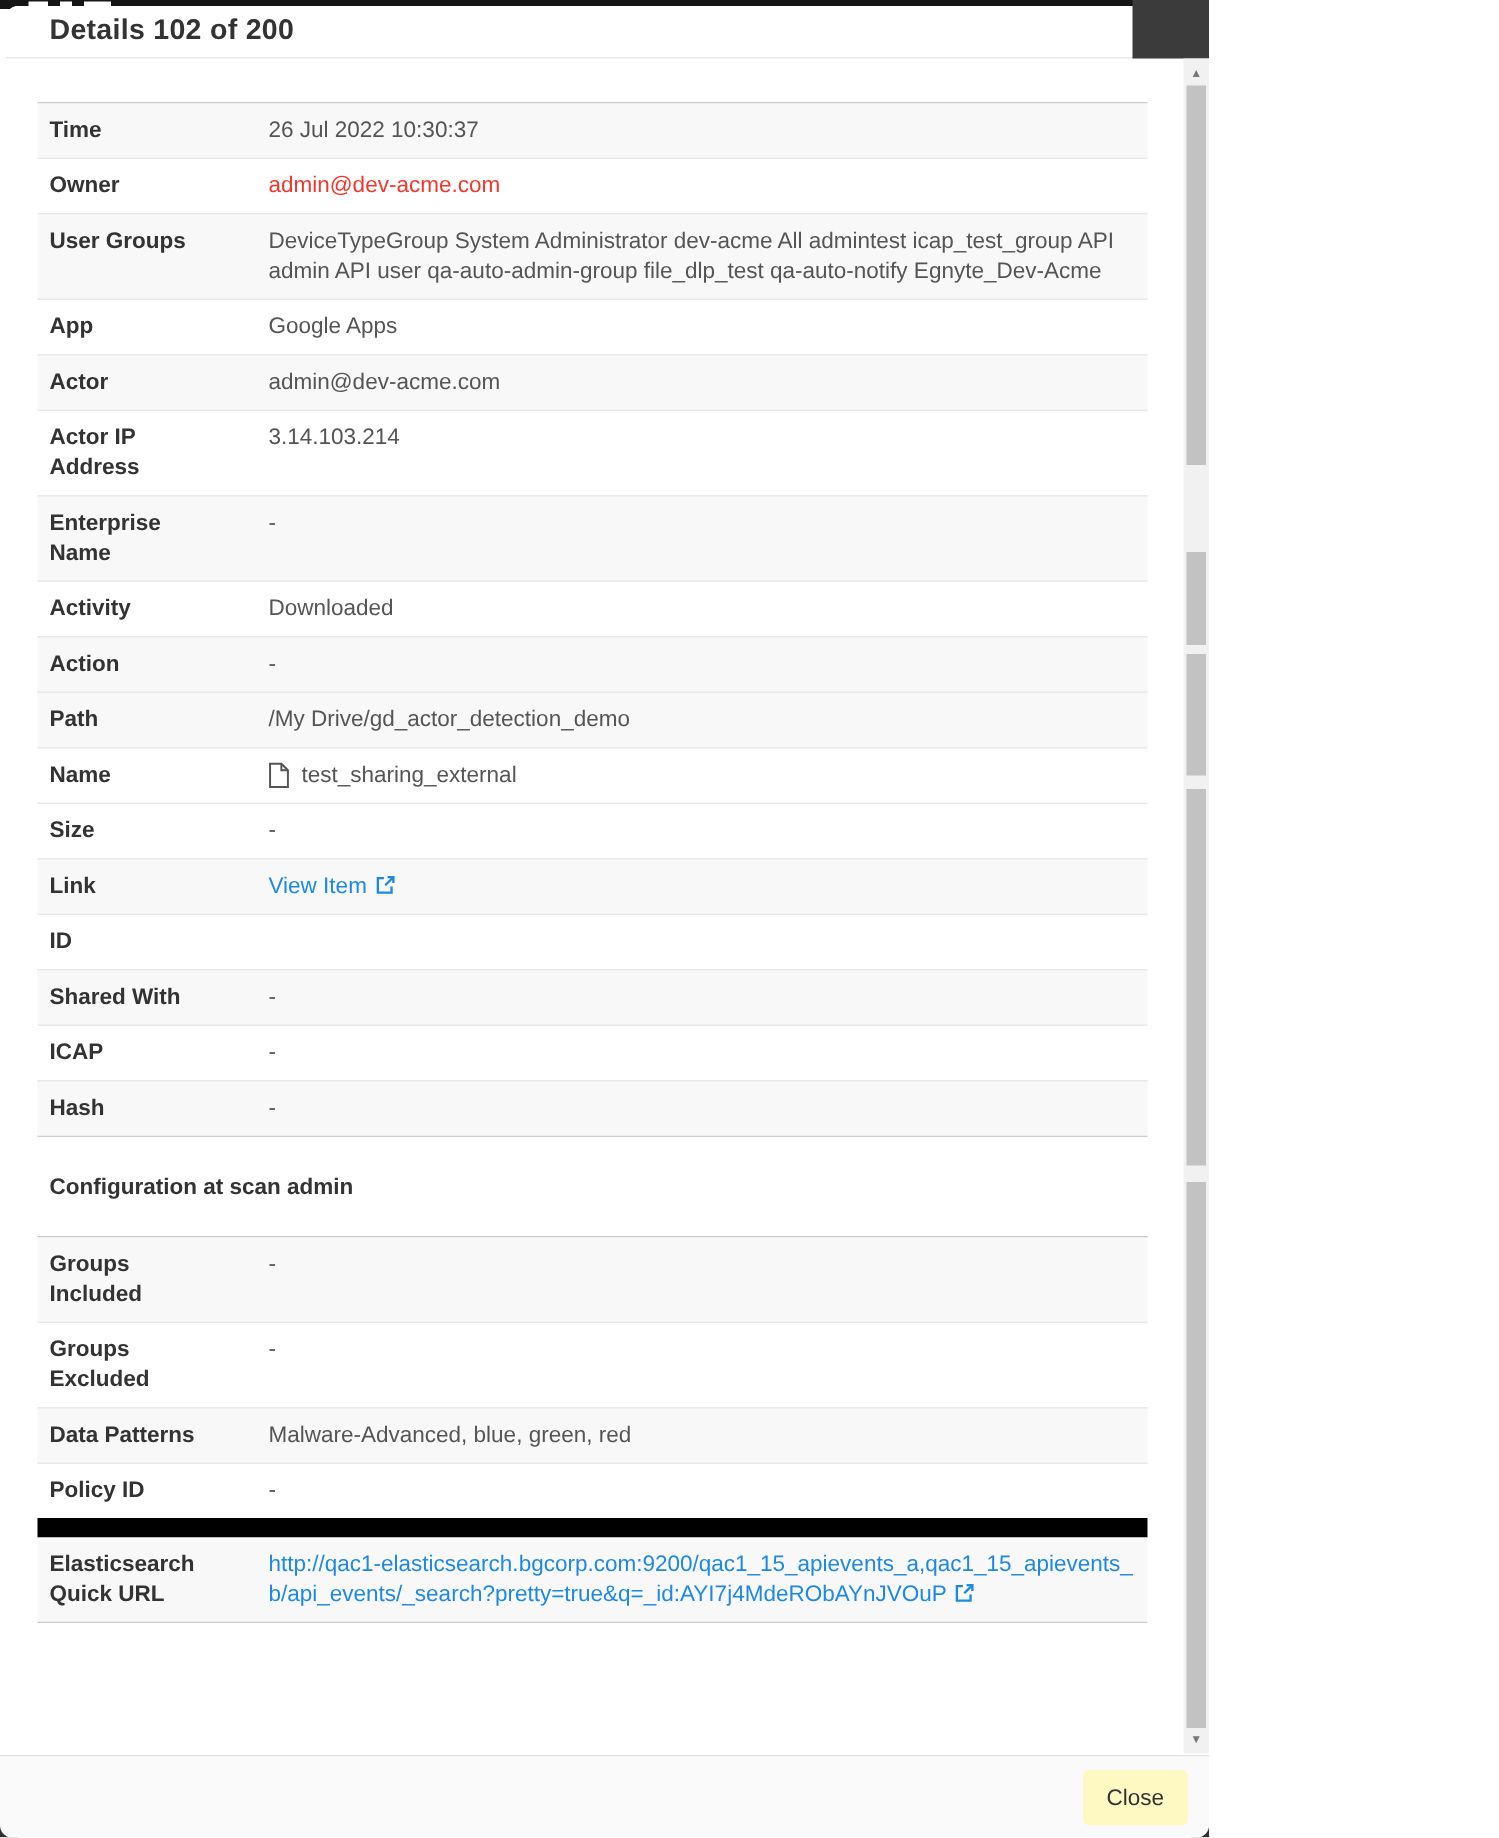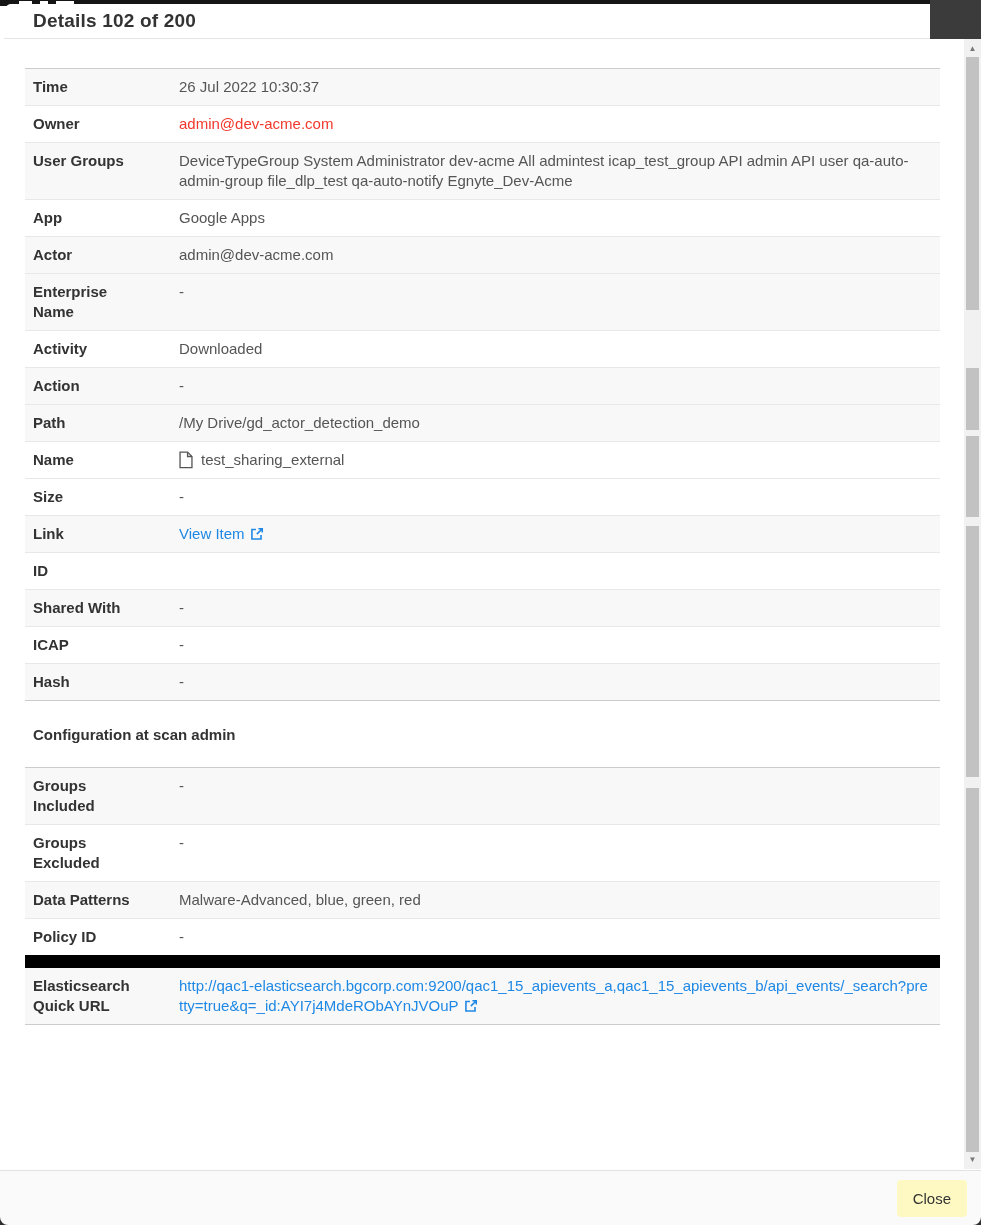--- a/index.html
+++ b/index.html
@@ -1,19 +1,19 @@
 <!DOCTYPE html>
 <html><head>
 <meta charset="utf-8">
 <style>
   * { margin:0; padding:0; box-sizing:border-box; }
   html,body { background:#ffffff; }
   body { font-family:"Liberation Sans", sans-serif; }
   .viewport {
-    position:relative; width:981px; height:1225px;
+    position:relative; width:806px; height:1225px;
     overflow:hidden; background:#ffffff;
   }
   
   .backdrop-strip {
     position:absolute; top:0; left:0; right:0; height:6px;
     background:#151515; z-index:1;
   }
   .clip-glyph { position:absolute; top:1px; height:3px; background:#ffffff; }
   .backdrop-corner-tr {
     position:absolute; top:0; right:0; width:51px; height:39px;
@@ -157,20 +157,26 @@
         <div class="row">
           <div class="row-label">App</div>
           <div class="row-value">
             <span>Google Apps</span>
           </div>
         </div>
         <div class="row stripe">
           <div class="row-label">Actor</div>
           <div class="row-value">
             <span>admin@dev-acme.com</span>
+          </div>
+        </div>
+        <div class="row">
+          <div class="row-label">Actor IP Address</div>
+          <div class="row-value">
+            <span>3.14.103.214</span>
           </div>
         </div>
         <div class="row stripe">
           <div class="row-label">Enterprise Name</div>
           <div class="row-value">
             <span>-</span>
           </div>
         </div>
         <div class="row">
           <div class="row-label">Activity</div>

